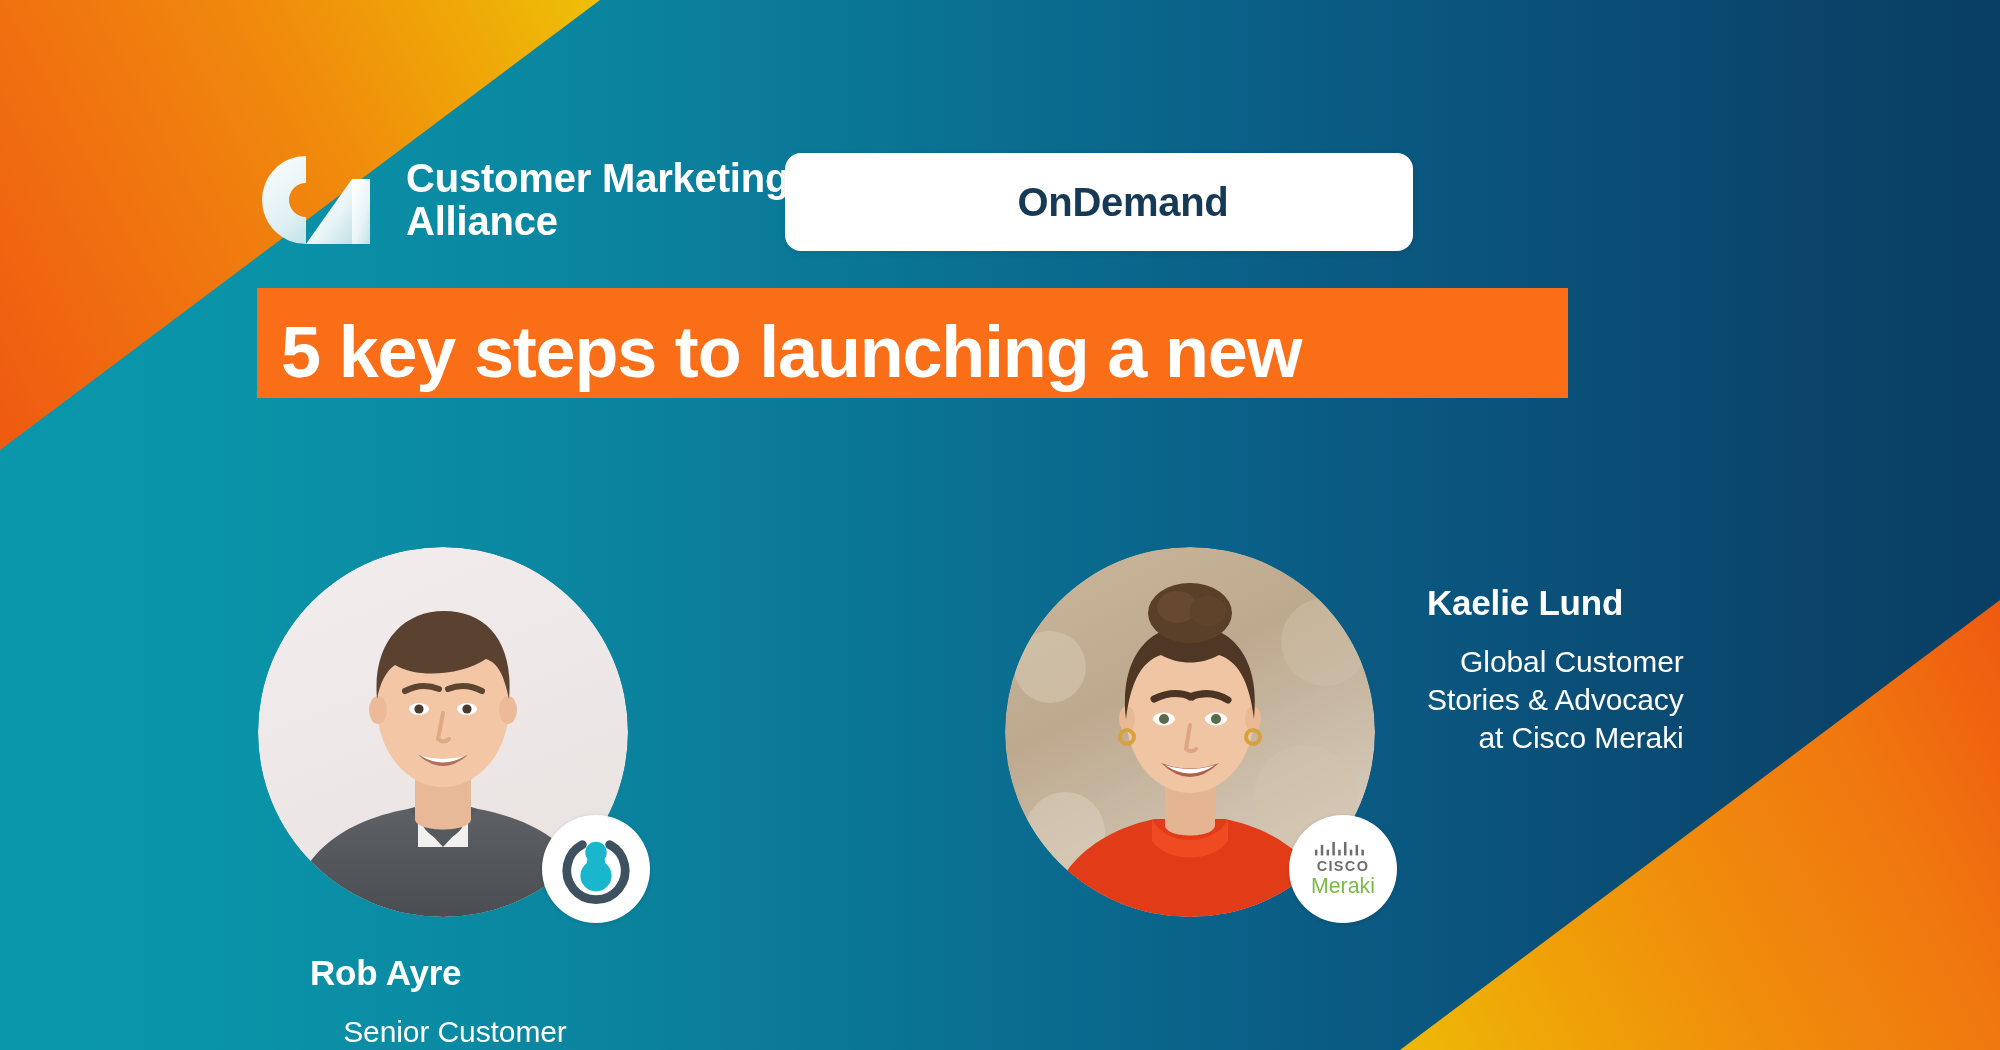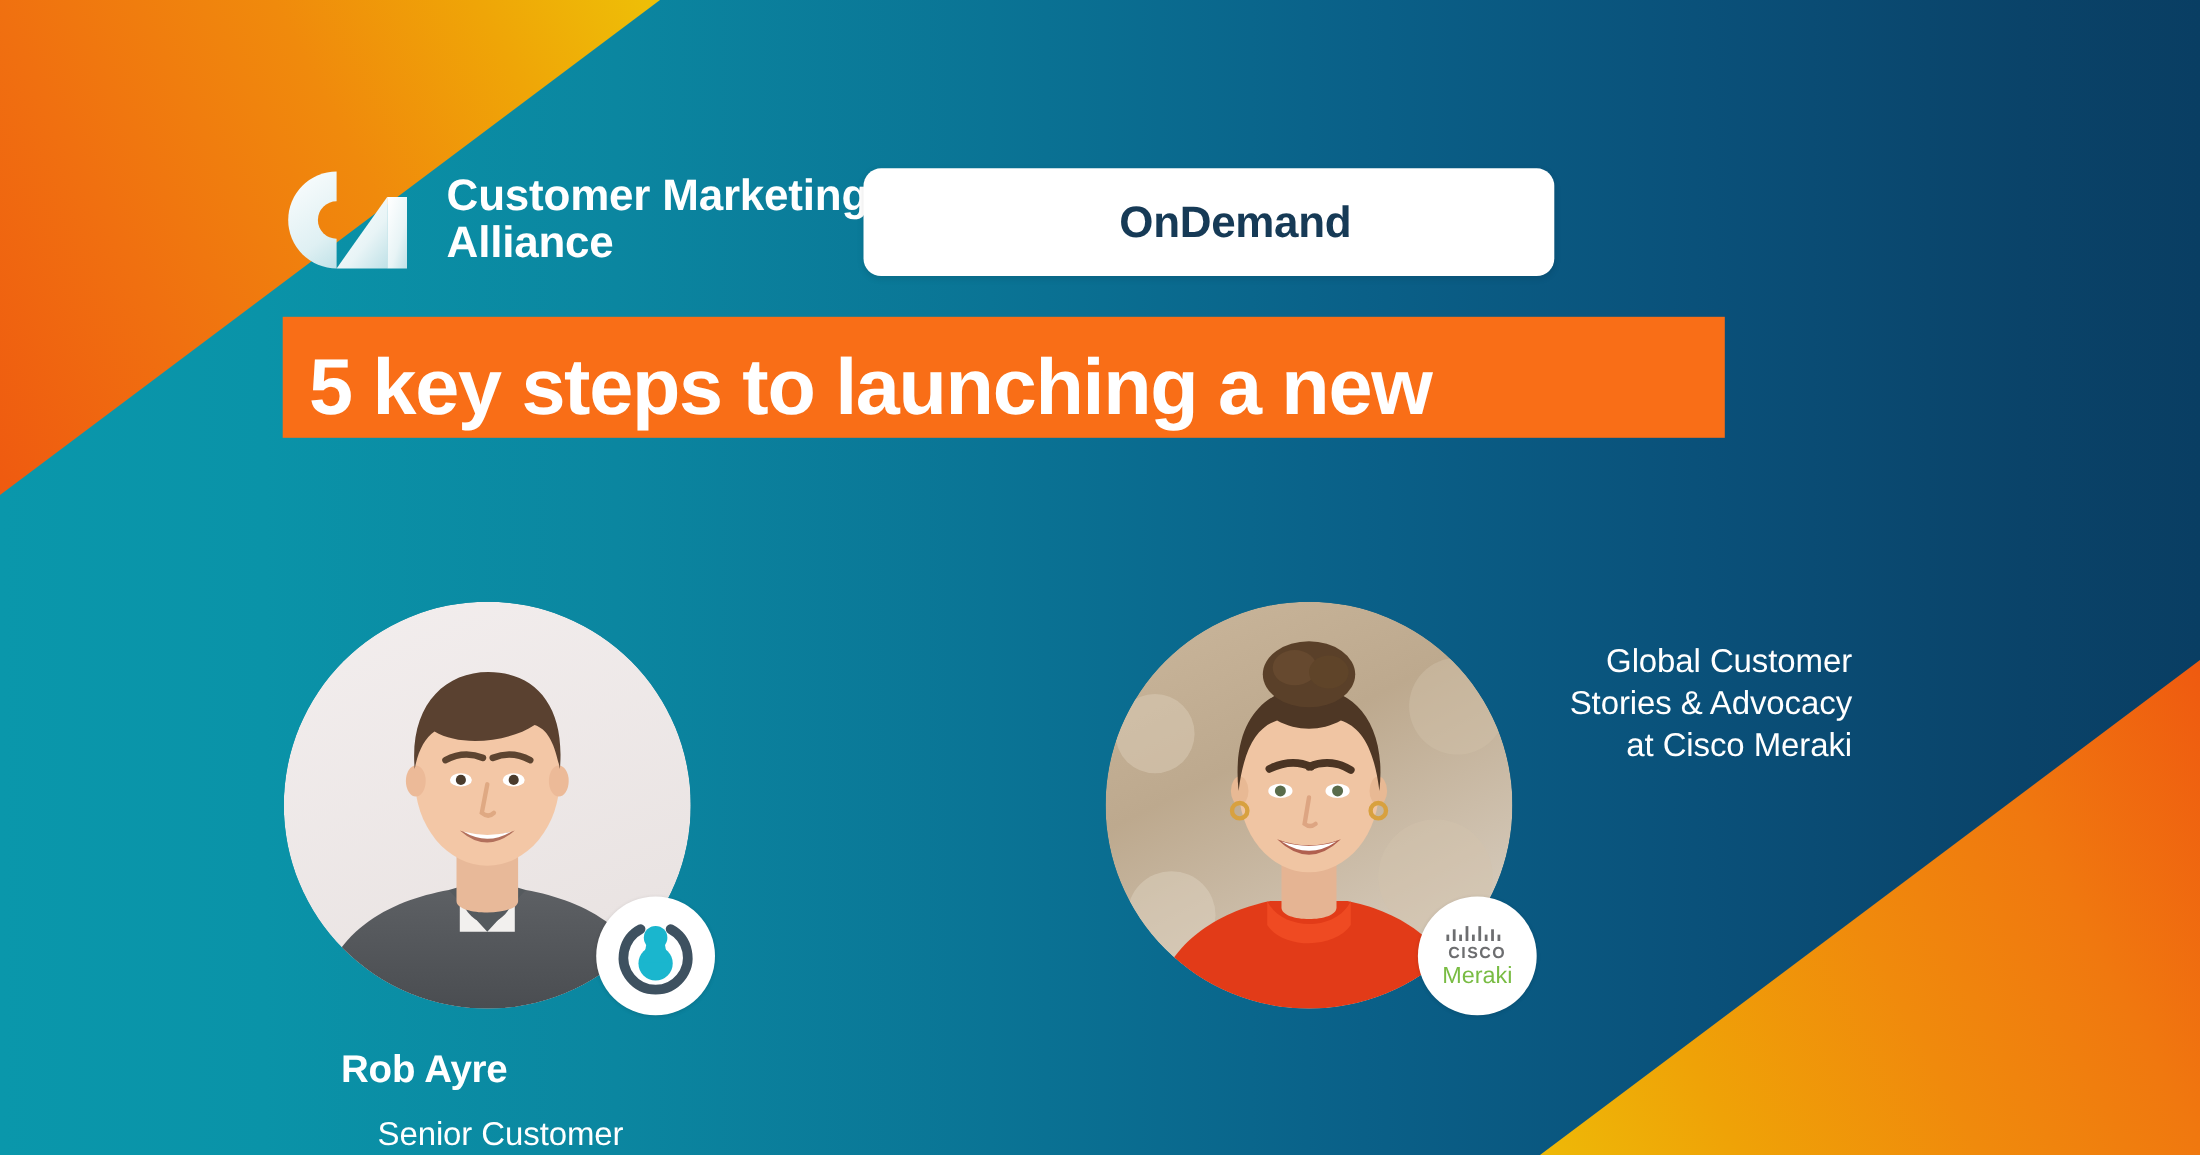--- a/index.html
+++ b/index.html
@@ -352,19 +352,20 @@
               <rect x="56" y="6" width="2.6" height="11"></rect>
               <rect x="62" y="11" width="2.6" height="6"></rect>
             </g>
             <text x="43" y="33" text-anchor="middle" fill="#6d6e70" font-family="Liberation Sans, sans-serif" font-size="15" font-weight="700" letter-spacing="1.4">CISCO</text>
             <text x="43" y="56" text-anchor="middle" fill="#79bc43" font-family="Liberation Sans, sans-serif" font-size="22" font-weight="400">Meraki</text>
           </svg>
         </span>
       </div>
     </div>
     <div class="speaker-info">
+      <div class="speaker-name">Kaelie Lund</div>
       <div class="speaker-role">Global Customer
 Stories &amp; Advocacy
 at Cisco Meraki</div>
     </div>
   </div>
 
 </div>
 
 </body></html>

